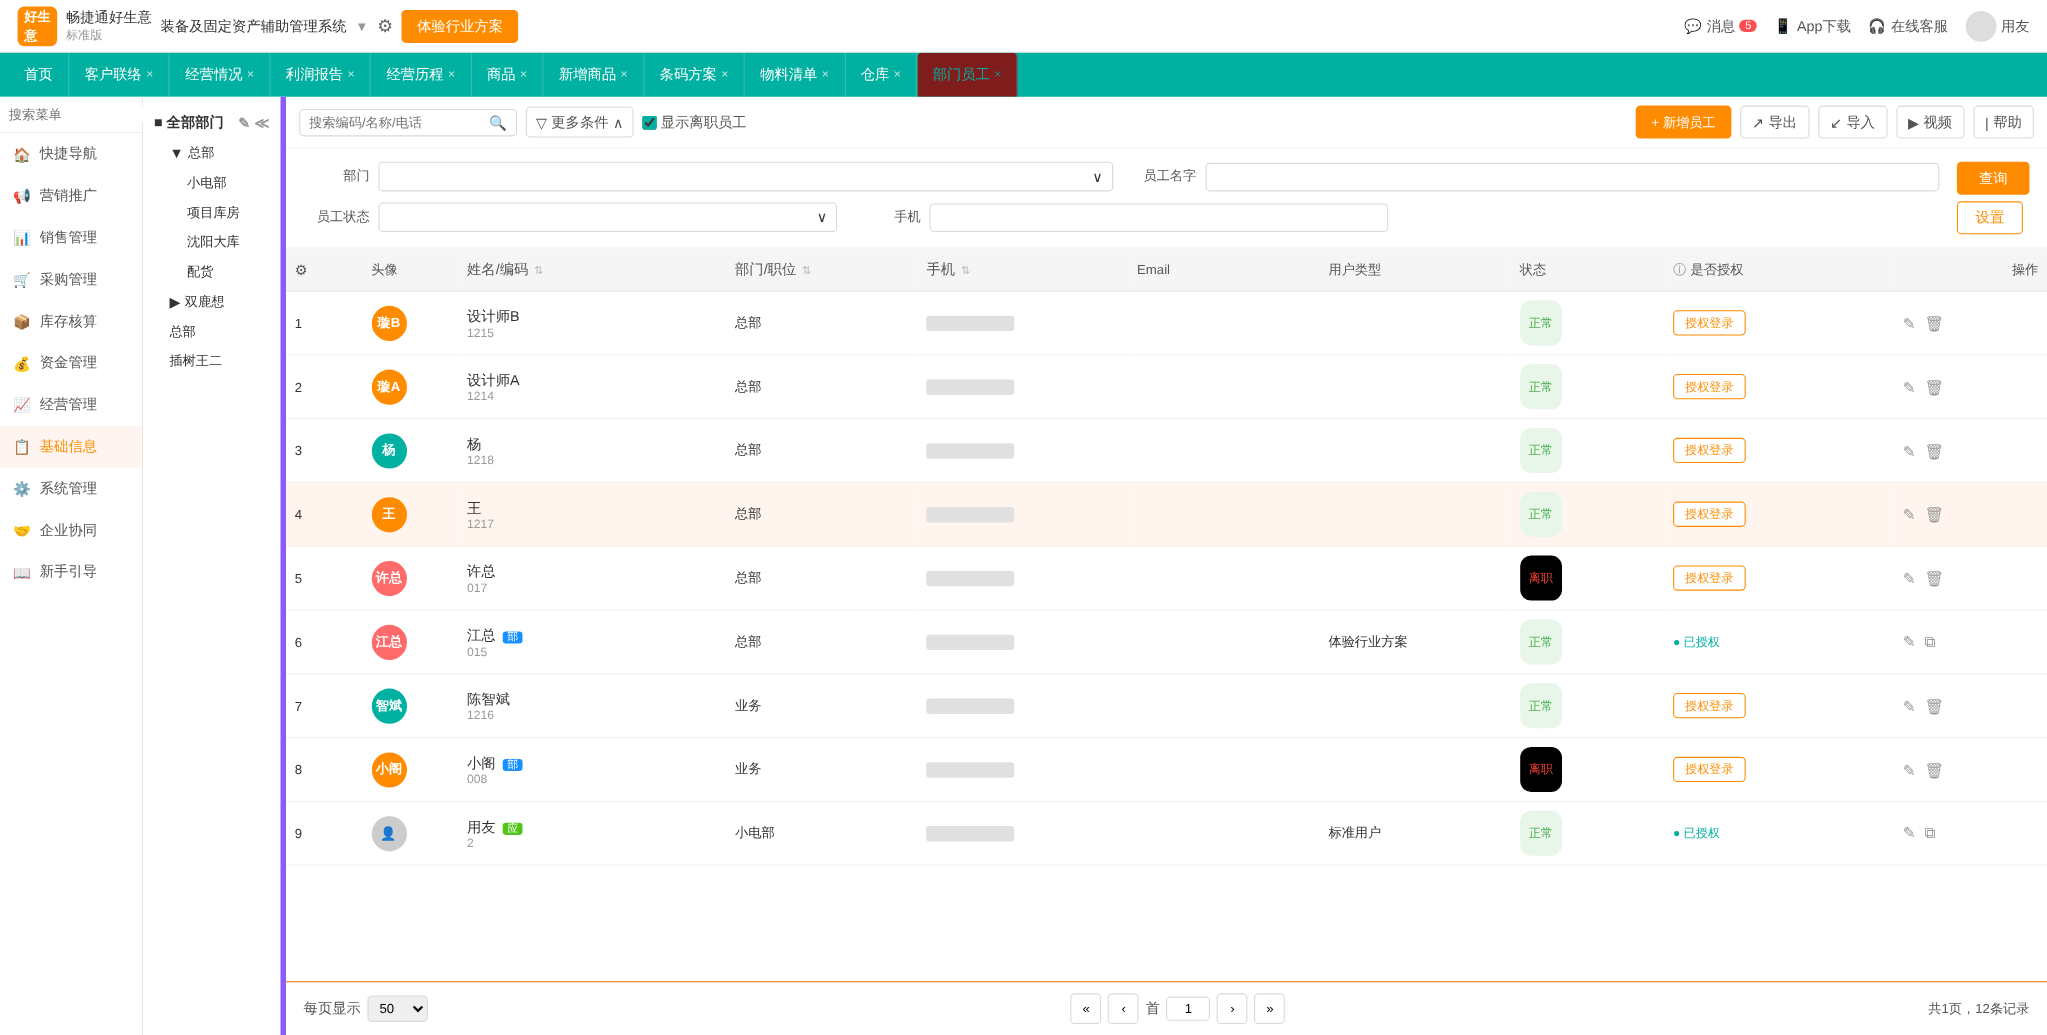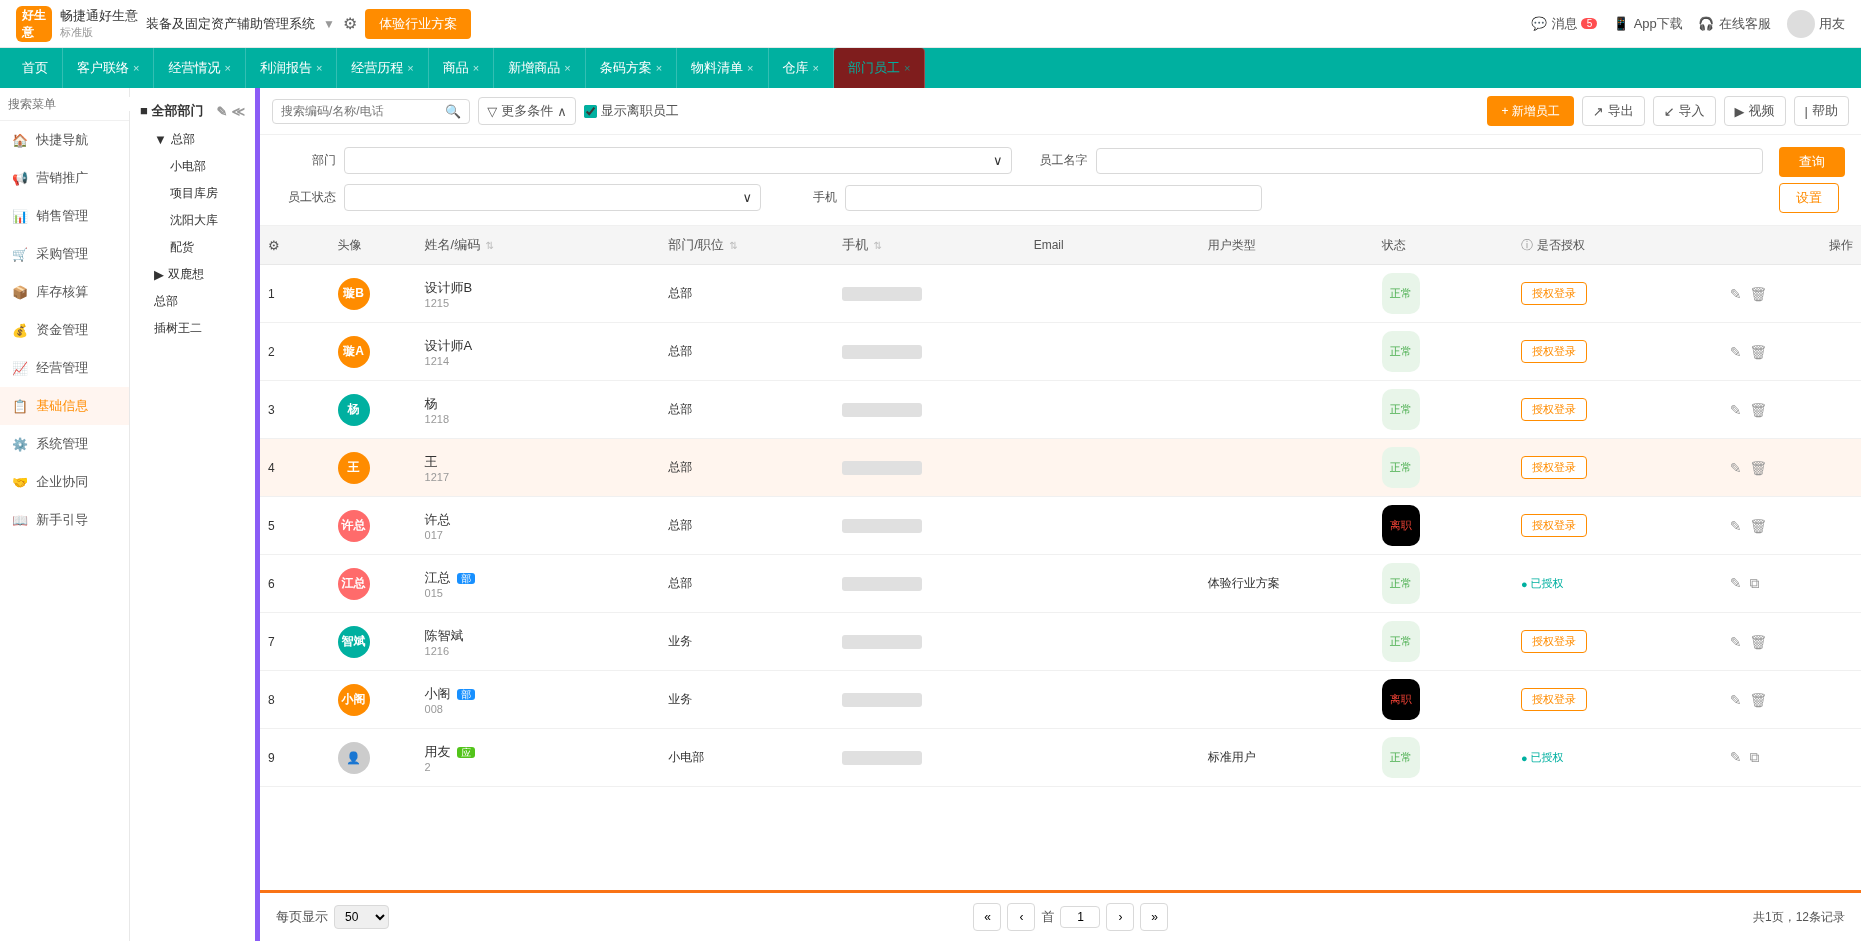--- a/index.html
+++ b/index.html
@@ -85,21 +85,21 @@
     .auth-btn { background: #fff; color: #ff8c00; border: 1px solid #ff8c00; border-radius: 4px; padding: 3px 10px; cursor: pointer; font-size: 11px; }
     .auth-granted { color: #00b0a0; font-size: 11px; display: flex; align-items: center; gap: 3px; }
     .auth-granted::before { content: '●'; }
     .action-icons { display: flex; gap: 8px; }
     .action-icon { color: #999; cursor: pointer; font-size: 14px; }
     .tag-blue { background: #1890ff; color: #fff; border-radius: 3px; padding: 0 4px; font-size: 10px; margin-left: 3px; }
     .tag-green { background: #52c41a; color: #fff; border-radius: 3px; padding: 0 4px; font-size: 10px; margin-left: 3px; }
     .phone-blur { display: inline-block; background: #e0e0e0; border-radius: 3px; width: 80px; height: 14px; vertical-align: middle; }
 
     
-    .pagination { display: flex; align-items: center; justify-content: space-between; padding: 10px 16px; background: #fff; border-top: 3px solid #f97316; }
+    .pagination { display: flex; align-items: center; justify-content: space-between; padding: 10px 16px; background: #fff; border-top: 1px solid #f97316; }
     .page-size { display: flex; align-items: center; gap: 6px; font-size: 12px; color: #555; }
     .page-size select { border: 1px solid #d9d9d9; border-radius: 4px; padding: 3px 6px; font-size: 12px; }
     .page-nav { display: flex; align-items: center; gap: 6px; font-size: 12px; color: #555; }
     .page-btn { width: 28px; height: 28px; border: 1px solid #d9d9d9; border-radius: 4px; background: #fff; cursor: pointer; display: flex; align-items: center; justify-content: center; font-size: 12px; }
     .page-input { width: 40px; border: 1px solid #d9d9d9; border-radius: 4px; padding: 3px 6px; text-align: center; font-size: 12px; }
     .page-total { font-size: 12px; color: #555; }
 
     .col-settings { width: 40px; }
     .col-avatar { width: 50px; }
     .col-name { width: 140px; }

